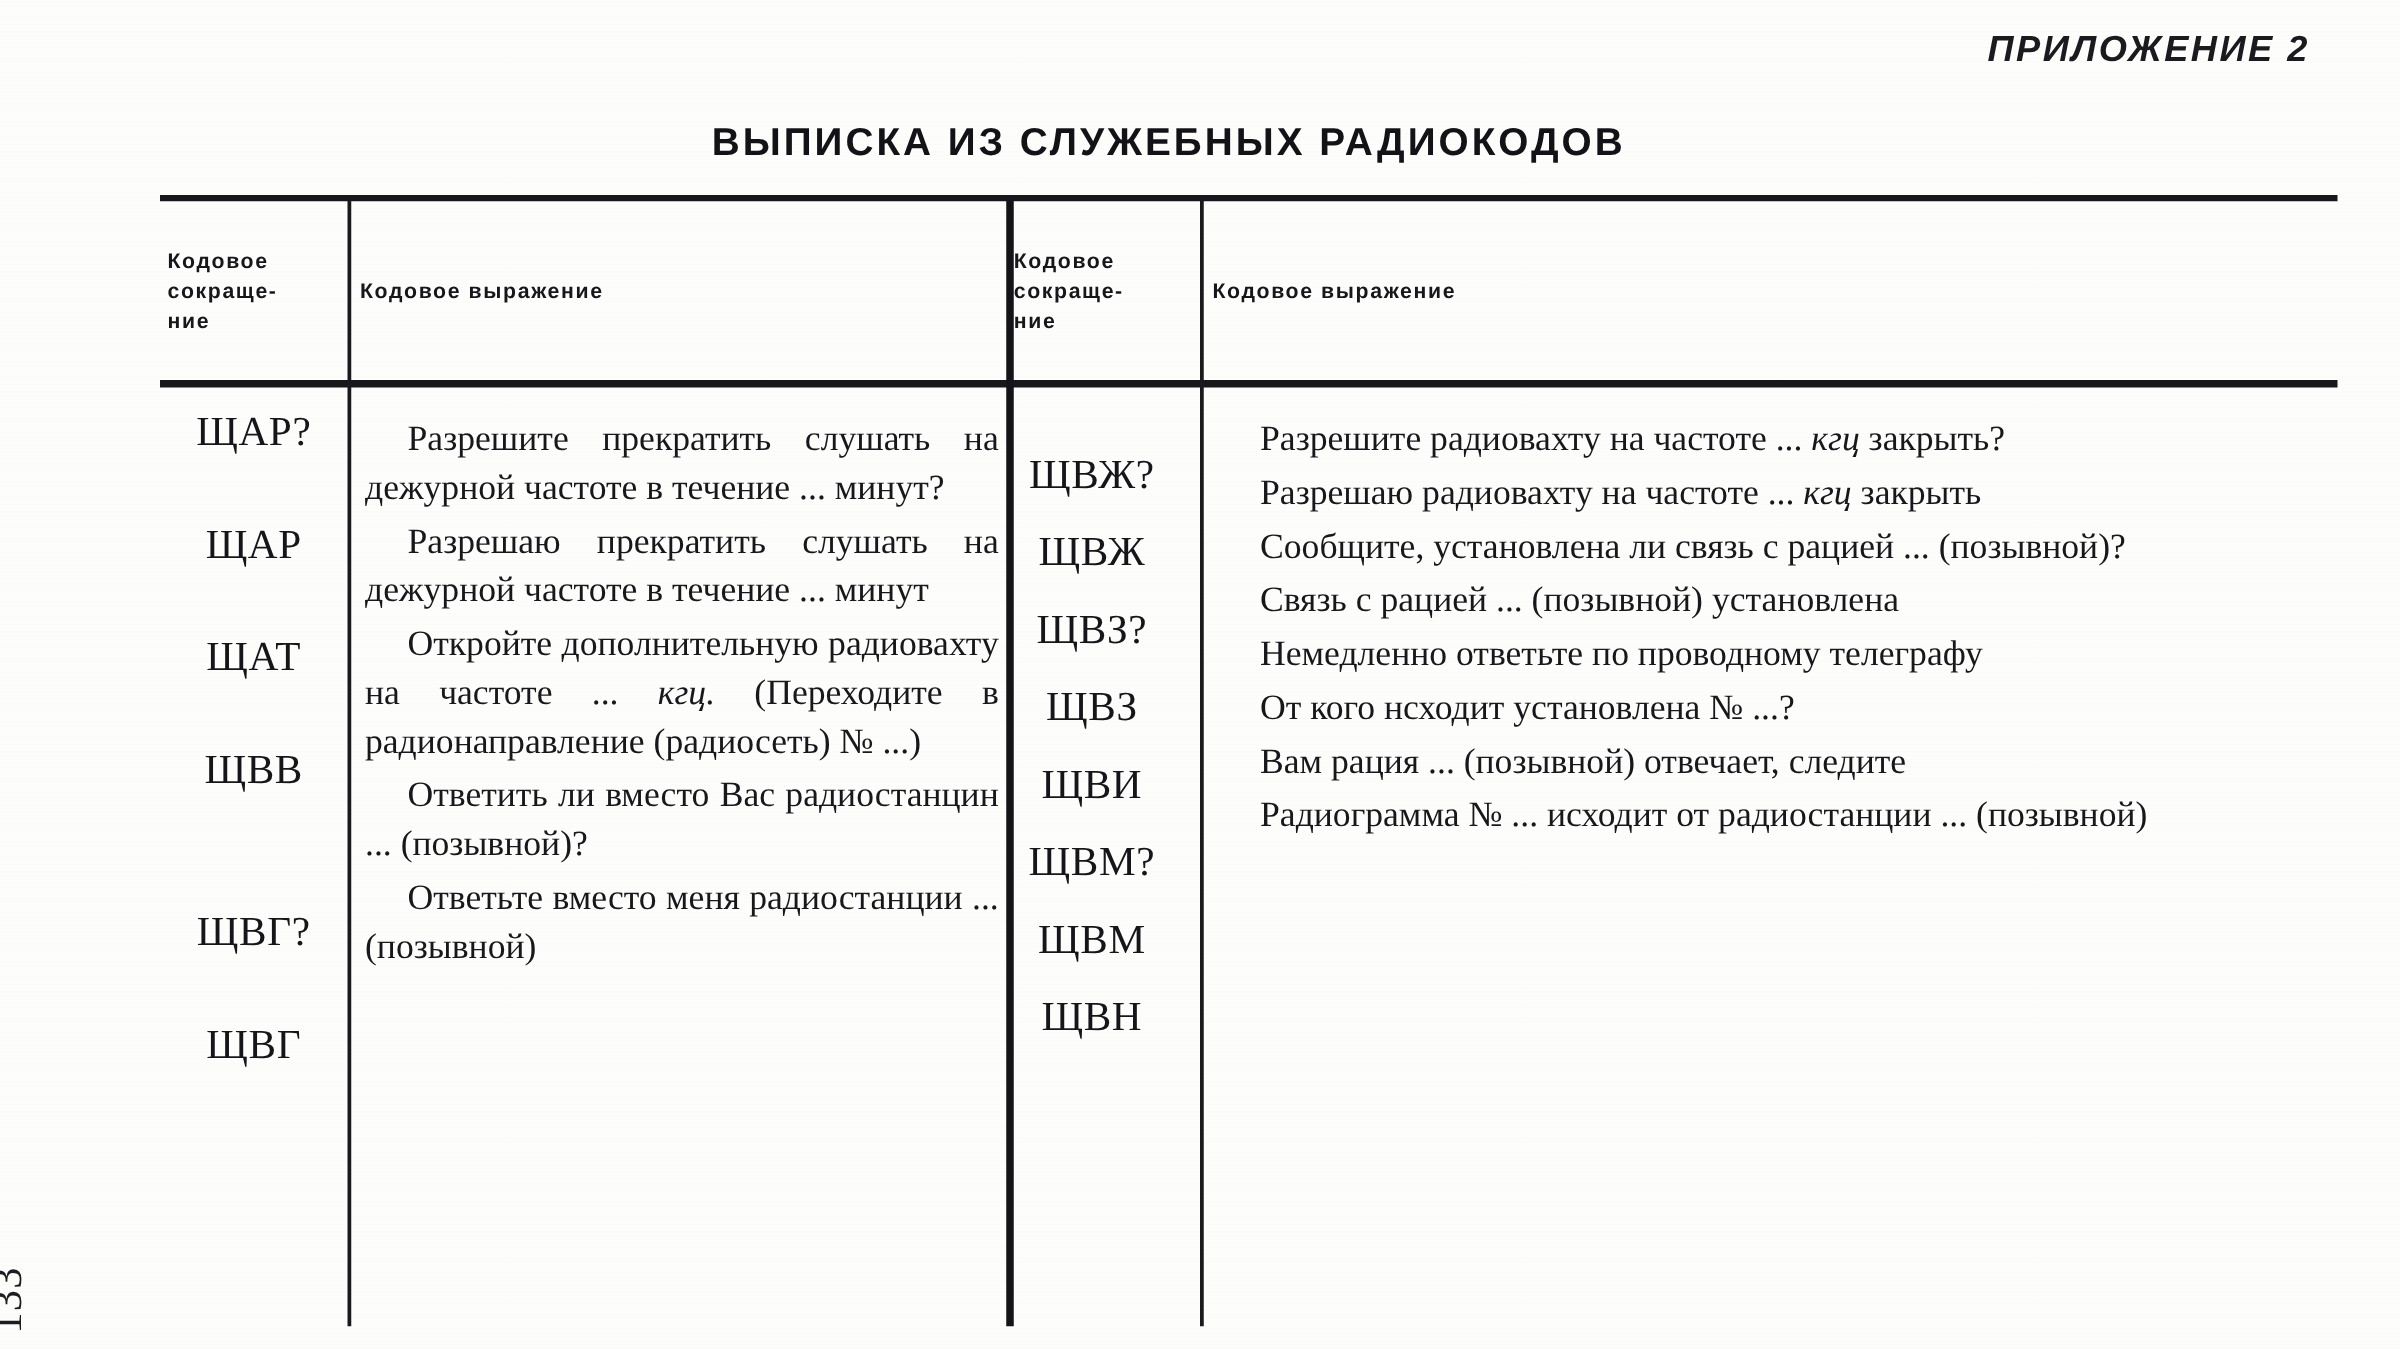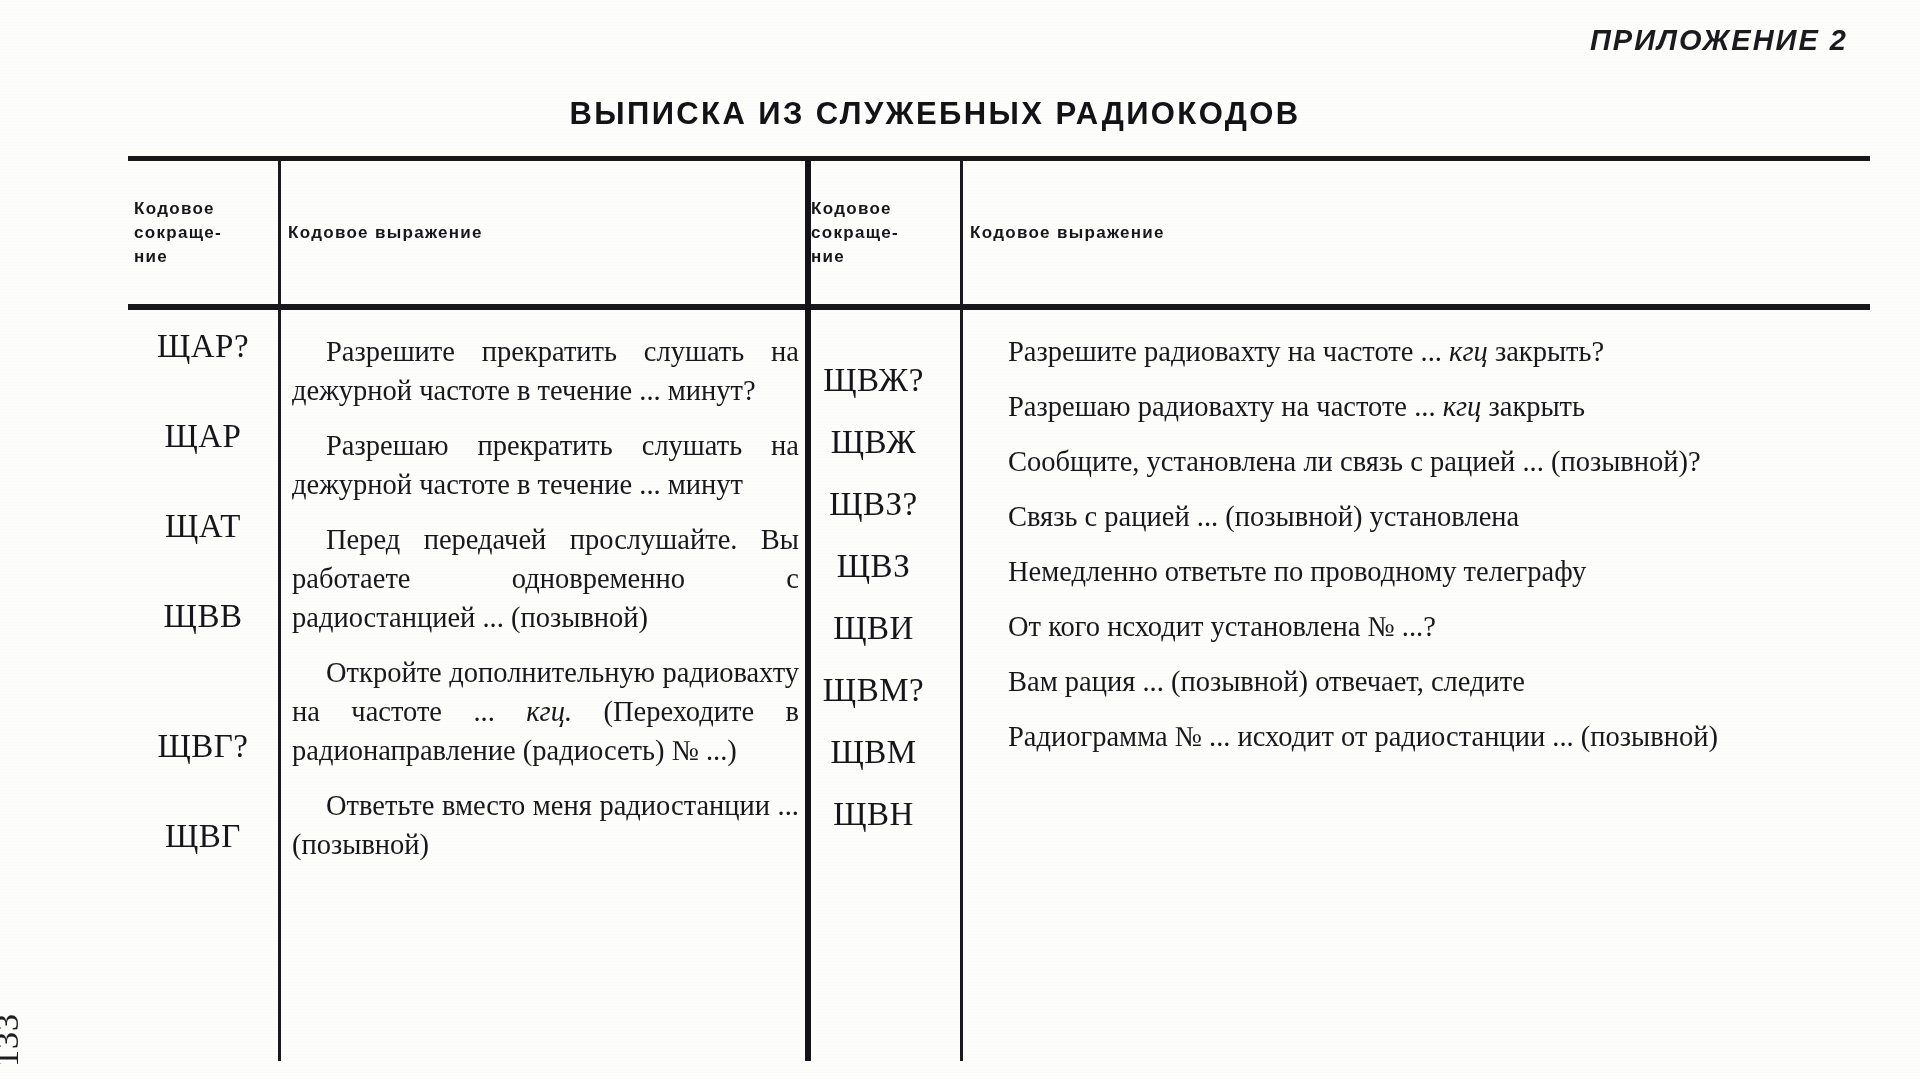--- a/index.html
+++ b/index.html
@@ -164,21 +164,21 @@
   .expr {
     font-family: "Liberation Serif", "DejaVu Serif", serif;
     font-size: 28.5px;
     line-height: 39px;
     text-align: justify;
     text-indent: 34px;
     color: #18181c;
     margin: 0;
     hyphens: none;
   }
-  .expr + .expr { margin-top: 16px; }
+  .expr + .expr { margin-top: 4px; }
   .expr .ital {
     font-style: italic;
   }
 
   
   #scan-noise {
     position: absolute;
     inset: 0;
     pointer-events: none;
     background:
@@ -230,22 +230,22 @@
           <div class="abbr" style="top: 18px;">ЩАР?</div>
           <div class="abbr" style="top: 108px;">ЩАР</div>
           <div class="abbr" style="top: 198px;">ЩАТ</div>
           <div class="abbr" style="top: 288px;">ЩВВ</div>
           <div class="abbr" style="top: 418px;">ЩВГ?</div>
           <div class="abbr" style="top: 508px;">ЩВГ</div>
         </div>
       <div class="col-expr left" id="col-expr-left">
           <p class="expr"><span>Разрешите прекратить слушать на дежурной частоте в течение ... минут?</span></p>
           <p class="expr"><span>Разрешаю прекратить слушать на дежурной частоте в течение ... минут</span></p>
-          <p class="expr"><span>Перед передачей прослушайте. Вы работаете одновременно с радиостанцией ... (позывной)</span></p>
           <p class="expr"><span>Откройте дополнительную радиовахту на частоте ... </span><span class="ital">кгц.</span><span> (Переходите в радионаправление (радиосеть) № ...)</span></p>
+          <p class="expr"><span>Ответить ли вместо Вас радиостанцин ... (позывной)?</span></p>
           <p class="expr"><span>Ответьте вместо меня радиостанции ... (позывной)</span></p>
         </div>
       <div class="col-abbr right" id="col-abbr-right">
           <div class="abbr" style="top: 18px;">ЩВЖ?</div>
           <div class="abbr" style="top: 80px;">ЩВЖ</div>
           <div class="abbr" style="top: 142px;">ЩВЗ?</div>
           <div class="abbr" style="top: 204px;">ЩВЗ</div>
           <div class="abbr" style="top: 266px;">ЩВИ</div>
           <div class="abbr" style="top: 328px;">ЩВМ?</div>
           <div class="abbr" style="top: 390px;">ЩВМ</div>

